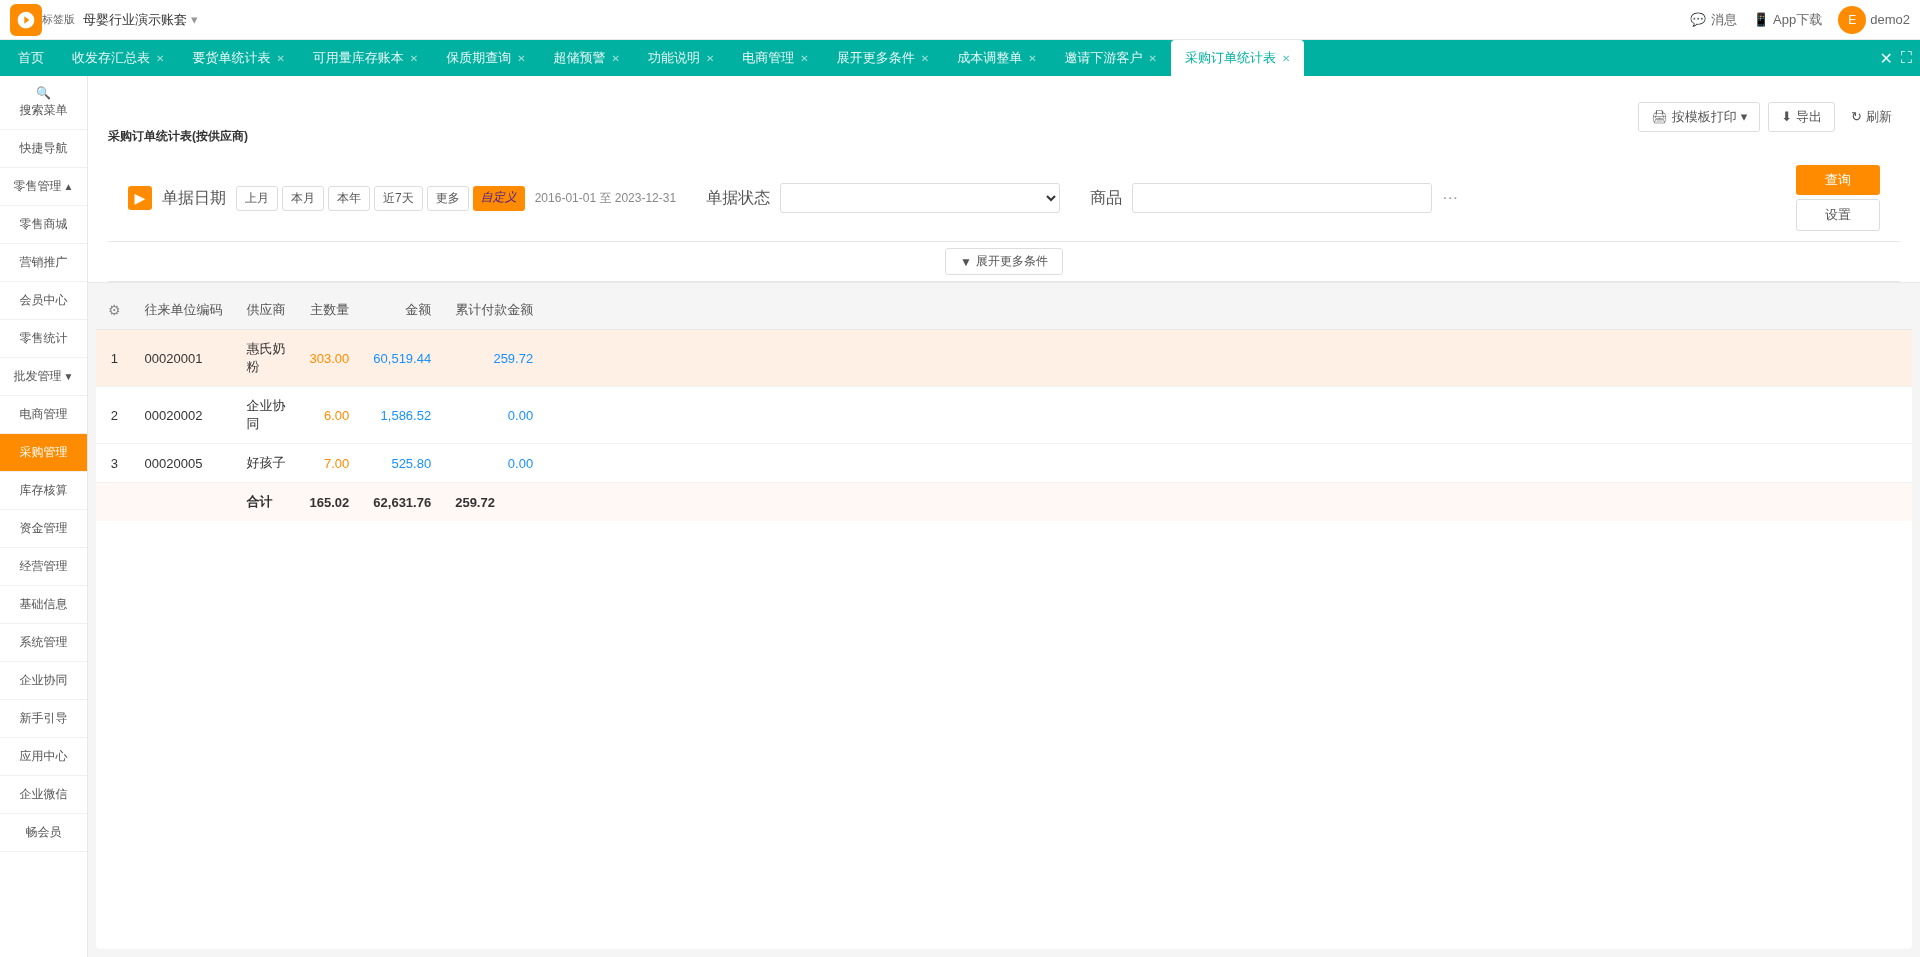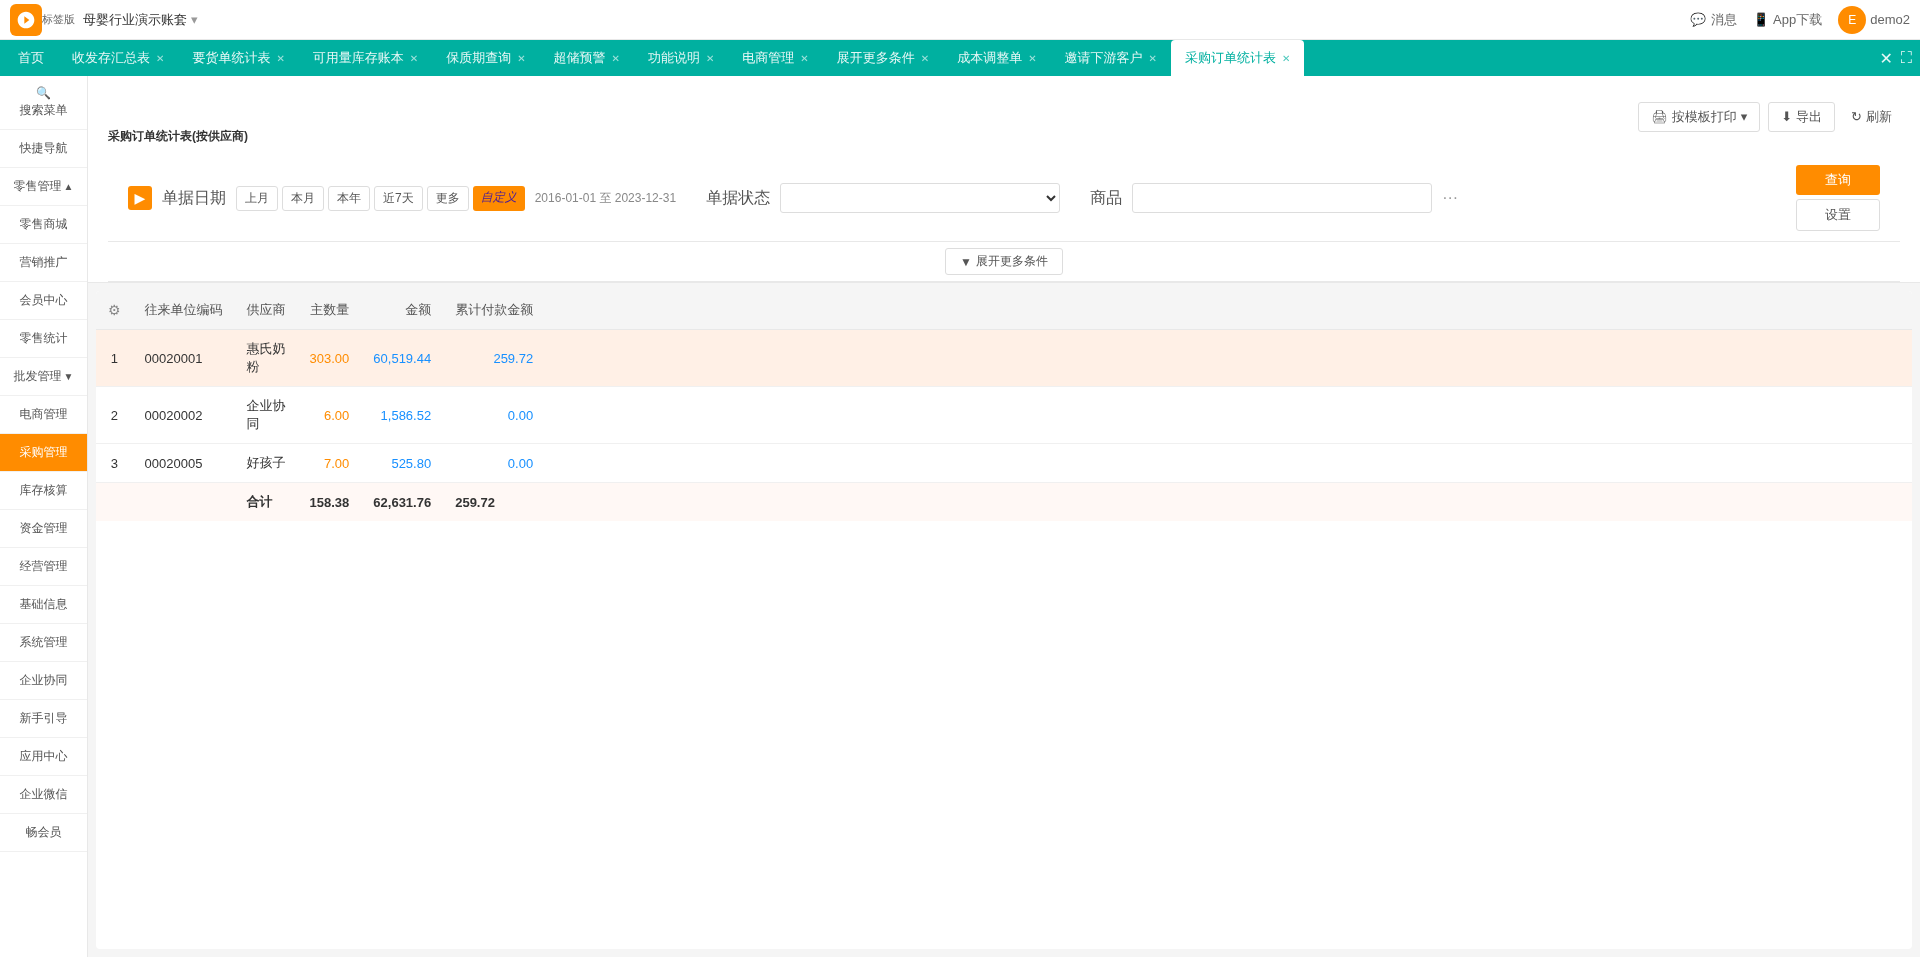--- a/index.html
+++ b/index.html
@@ -493,21 +493,21 @@
     <td class="right"><a>525.80</a></td>
     <td class="right"><a>0.00</a></td>
     <td></td>
   </tr>
           </tbody>
         <tfoot>
           <tr class="table-footer">
             <td></td>
             <td></td>
             <td>合计</td>
-            <td class="right">158.38</td>
+            <td class="right">165.02</td>
             <td class="right">62,631.76</td>
             <td class="right">259.72</td>
             <td></td>
           </tr>
         </tfoot>
       </table>
     </div>
 
   </div>
 </div>

